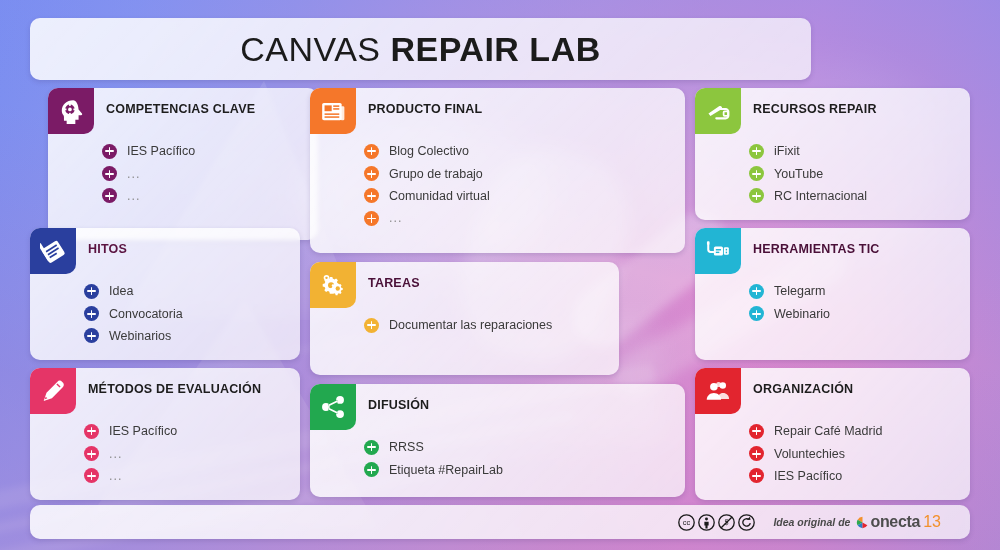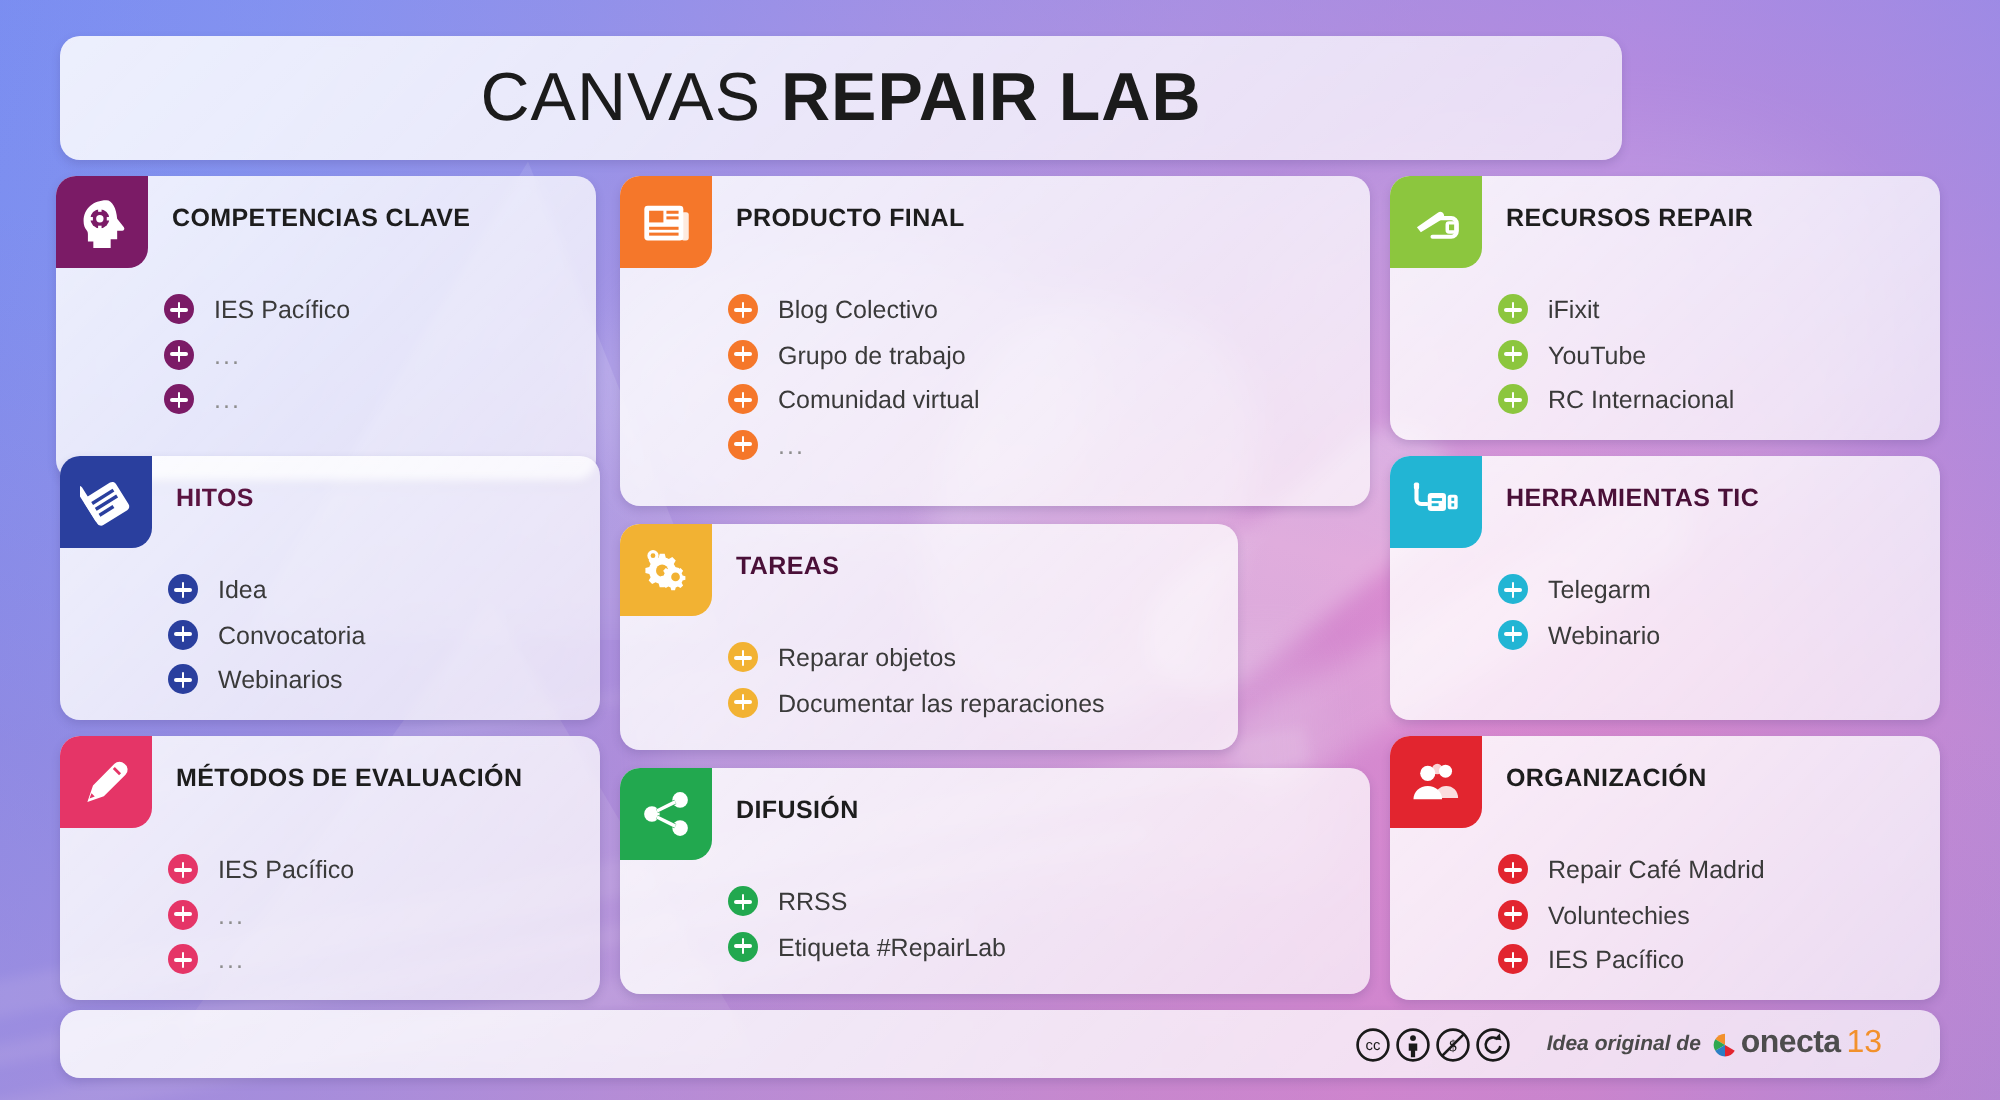--- a/index.html
+++ b/index.html
@@ -70,21 +70,21 @@
   .badge{
     position:absolute;left:0;top:0;width:46px;height:46px;border-radius:10px 0 10px 0;
     display:flex;align-items:center;justify-content:center;
   }
   .badge svg{width:26px;height:26px;fill:#fff;}
   .block-title{
     position:absolute;left:58px;top:14px;right:10px;
     font-size:12.5px;font-weight:700;letter-spacing:.2px;color:#1d1d1d;
   }
   .items{position:absolute;left:0;right:8px;top:52px;}
-  .item{display:flex;align-items:flex-end;height:22.4px;}
+  .item{display:flex;align-items:center;height:22.4px;}
   .bullet{
     width:15px;height:15px;border-radius:50%;margin-left:54px;margin-right:10px;
     flex:0 0 auto;position:relative;
   }
   .bullet:before,.bullet:after{
     content:"";position:absolute;background:#fff;border-radius:1px;
   }
   .bullet:before{left:3.4px;top:6.7px;width:8.2px;height:1.9px;}
   .bullet:after{left:6.6px;top:3.5px;width:1.9px;height:8.2px;}
   .item-label{font-size:12.5px;color:#3a3a3a;font-family:"Liberation Sans",sans-serif;}
@@ -126,21 +126,21 @@
 
 <div id="root">
 
   <div class="card" id="titlebar">
     <div id="title">
       <span class="thin">CANVAS </span><span class="bold">REPAIR LAB</span>
     </div>
   </div>
 
   <div id="cards-layer">
-      <div class="card block" style="left: 28px; top: 88px; width: 270px; height: 152px;">
+      <div class="card block" style="left: 48px; top: 88px; width: 270px; height: 152px;">
         <div class="badge" style="background: rgb(123, 27, 102);">
           <svg viewBox="0 0 24 24">
             <path d="M14 2C8 2 3.5 6 3.5 11.5c0 2 .6 3.2 1.4 4.3.5.7.6 1.2.6 2V21h2.5v3h8v-4h3v-4h2.3c.9 0 1.3-.9.8-1.6L19 10.5C18.6 5.8 16.8 2 14 2z"></path>
             <circle cx="11" cy="10.5" r="4.4" fill="#7b1b66"></circle>
             <circle cx="11" cy="10.5" r="1.7" fill="#fff"></circle>
             <g fill="#fff">
               <rect x="10.2" y="4.9" width="1.6" height="2.4"></rect>
               <rect x="10.2" y="13.7" width="1.6" height="2.4"></rect>
               <rect x="5.4" y="9.7" width="2.4" height="1.6"></rect>
               <rect x="14.2" y="9.7" width="2.4" height="1.6"></rect>
@@ -257,24 +257,20 @@
             <path d="M15.6 9.2l.9-1.6-1.6-1.6-1.6.9a5.5 5.5 0 0 0-1.4-.6L11.4 4.5H9.1l-.5 1.8a5.5 5.5 0 0 0-1.4.6l-1.6-.9L4 7.6l.9 1.6a5.5 5.5 0 0 0-.6 1.4l-1.8.5v2.3l1.8.5c.15.5.35.95.6 1.4L4 16.9l1.6 1.6 1.6-.9c.45.25.9.45 1.4.6l.5 1.8h2.3l.5-1.8c.5-.15.95-.35 1.4-.6l1.6.9 1.6-1.6-.9-1.6c.25-.45.45-.9.6-1.4l1.8-.5v-2.3l-1.8-.5a5.5 5.5 0 0 0-.6-1.4z"></path>
             <circle cx="10.2" cy="12.3" r="2.8" fill="#f2b233"></circle>
             <path d="M21.4 17.1l.7-1.2-1.2-1.2-1.2.7a4 4 0 0 0-1-.45l-.35-1.3h-1.7l-.35 1.3c-.35.1-.7.25-1 .45l-1.2-.7-1.2 1.2.7 1.2c-.2.3-.35.65-.45 1l-1.3.35v1.7l1.3.35c.1.35.25.7.45 1l-.7 1.2 1.2 1.2 1.2-.7c.3.2.65.35 1 .45l.35 1.3h1.7l.35-1.3c.35-.1.7-.25 1-.45l1.2.7 1.2-1.2-.7-1.2c.2-.3.35-.65.45-1l1.3-.35v-1.7l-1.3-.35a4 4 0 0 0-.45-1z" transform="translate(-2.2,-3.6)"></path>
             <circle cx="16.4" cy="15.2" r="2" fill="#f2b233"></circle>
             <circle cx="6" cy="5.4" r="2.6"></circle>
             <circle cx="6" cy="5.4" r="1.1" fill="#f2b233"></circle>
           </svg>
         </div>
         <div class="block-title" style="color: rgb(74, 16, 56);">TAREAS</div>
         <div class="items">
-          <div class="item">
-            <span class="bullet" style="background: rgb(242, 178, 51);"></span>
-            <span class="item-label">Reparar objetos</span>
-          </div>
           <div class="item">
             <span class="bullet" style="background: rgb(242, 178, 51);"></span>
             <span class="item-label">Documentar las reparaciones</span>
           </div>
         </div>
       </div>
       <div class="card block" style="left: 310px; top: 384px; width: 375px; height: 113px;">
         <div class="badge" style="background: rgb(34, 168, 79);">
           <svg viewBox="0 0 24 24">
             <circle cx="18.5" cy="5.5" r="3.6"></circle>

